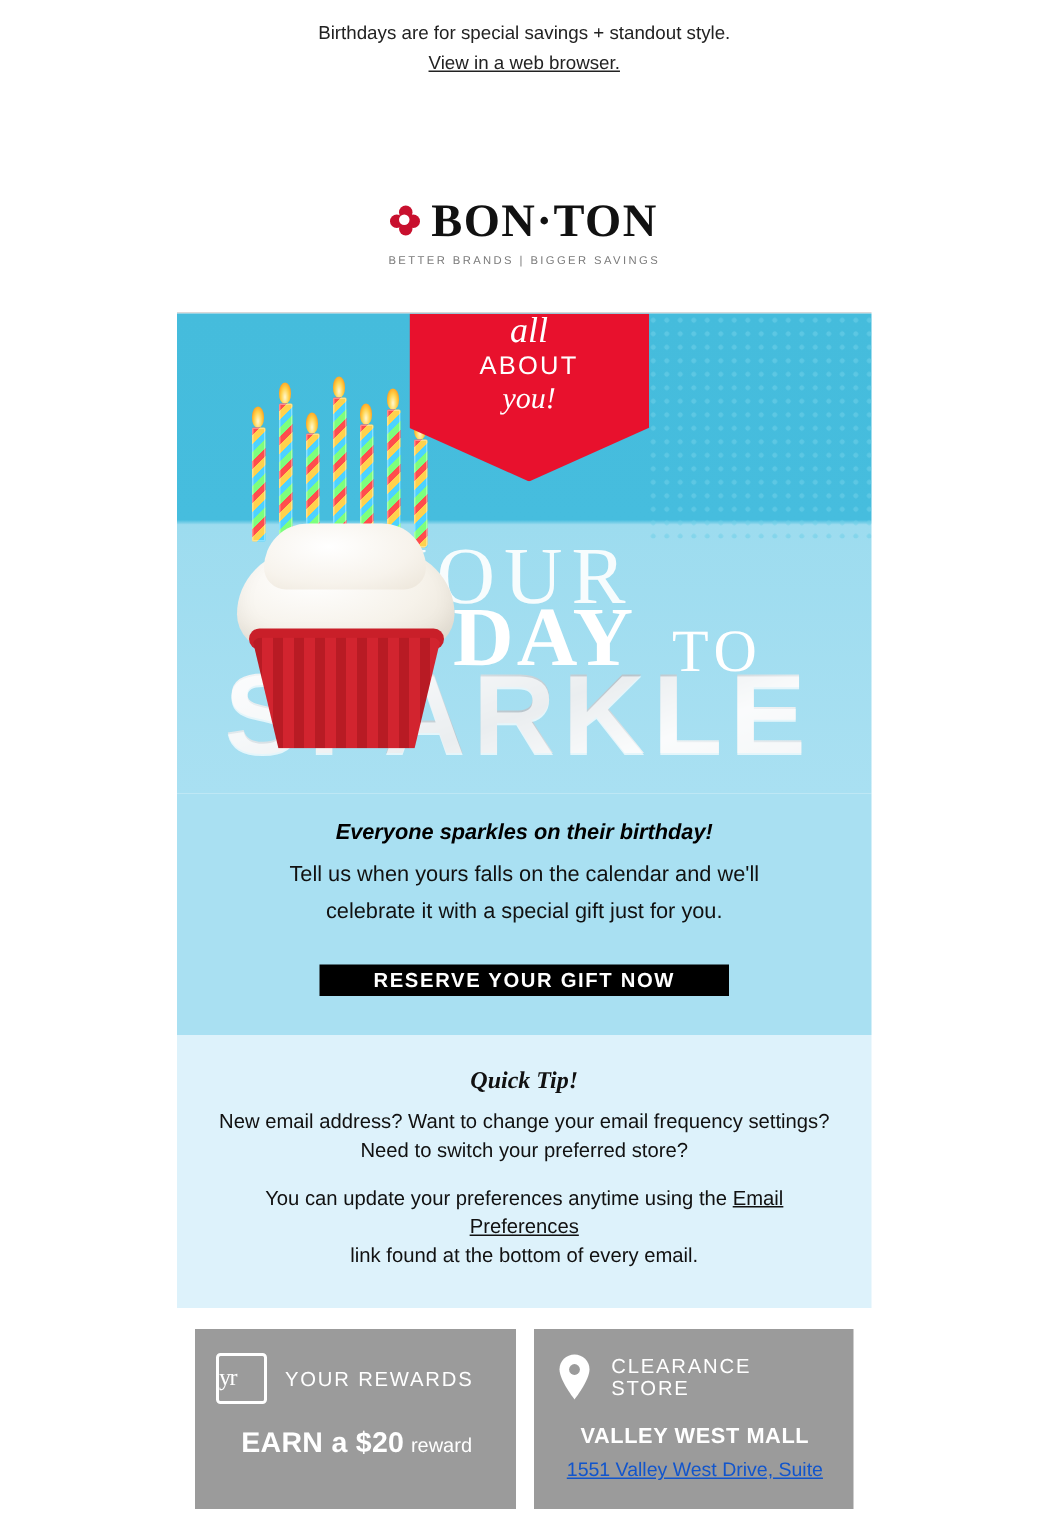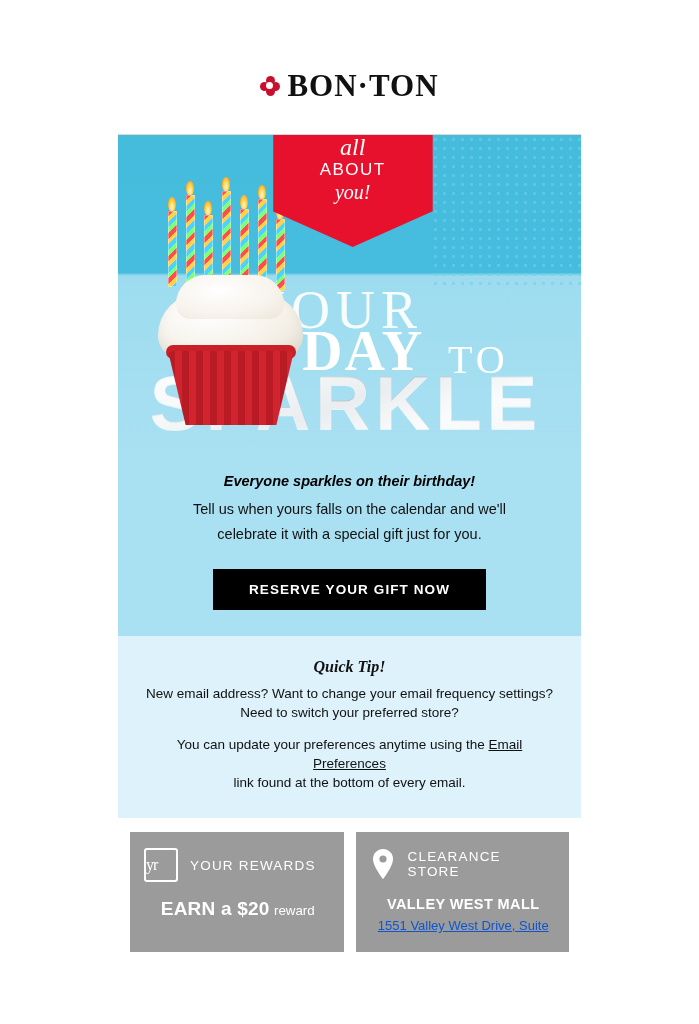--- a/index.html
+++ b/index.html
@@ -314,21 +314,21 @@
     text-align: center;
     padding-top: 22px;
   }
   .cta {
     display: inline-block;
     background: #000000;
     color: #ffffff;
     font-size: 13.5px;
     font-weight: bold;
     letter-spacing: 1.1px;
-    padding: 13px 36px;
+    padding: 3px 36px;
     text-decoration: none;
   }
   
   .tip {
     background: #ddf2fb;
     padding: 22px 26px 26px 26px;
     text-align: center;
   }
   .tip-title {
     font-family: "Liberation Serif", serif;
@@ -417,34 +417,39 @@
     text-decoration: underline;
     text-align: center;
     line-height: 17px;
   }
 </style>
 </head>
 <body>
 
 <div class="page">
 
+  <div class="preheader">
+    <div class="preheader-line">Birthdays are for special savings + standout style.</div>
+    <a class="preheader-link" href="#">View in a web browser.</a>
+  </div>
 
   <div class="email">
 
     <div class="logo-band">
       <div class="logo-row">
         <span class="logo-flower">
           <span></span>
             <span></span>
             <span></span>
             <span></span>
             <span></span>
         </span>
         <span class="logo-word">BON·TON</span>
       </div>
+      <div class="logo-tag">BETTER BRANDS | BIGGER SAVINGS</div>
     </div>
 
 
     <div class="hero">
       <div class="hero-dots"></div>
 
       <div class="cupcake">
         <div class="candles">
           <div class="flame" style="left:18px; top:22px;"></div>
           <div class="candle" style="left:18px; top:36px; height:76px;"></div>

